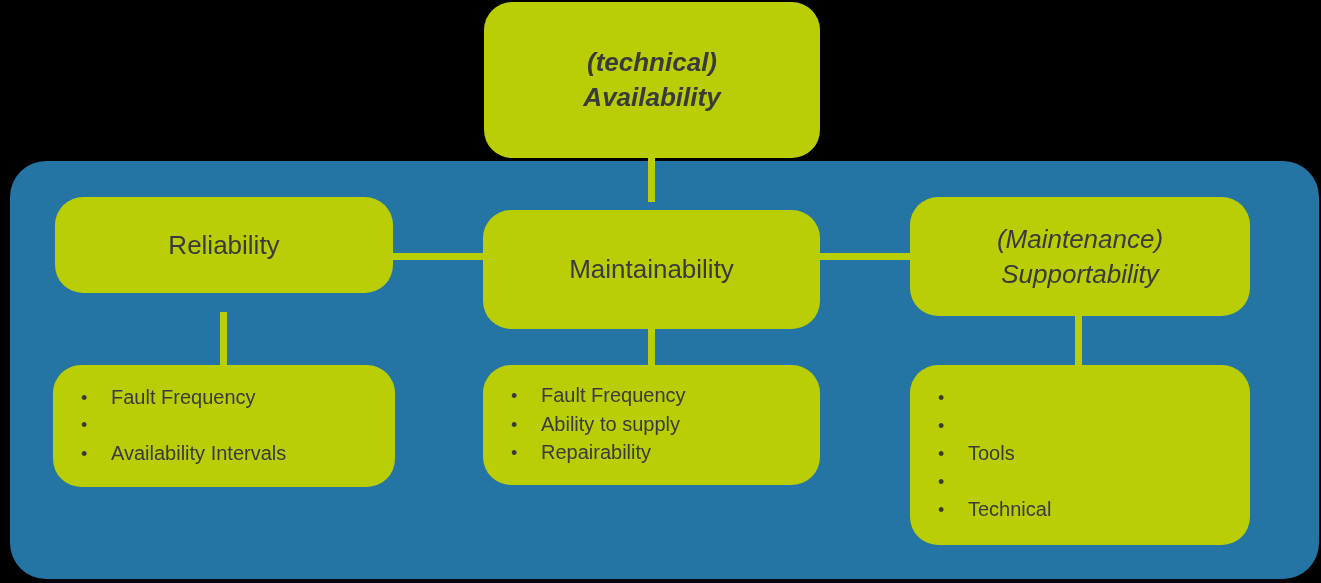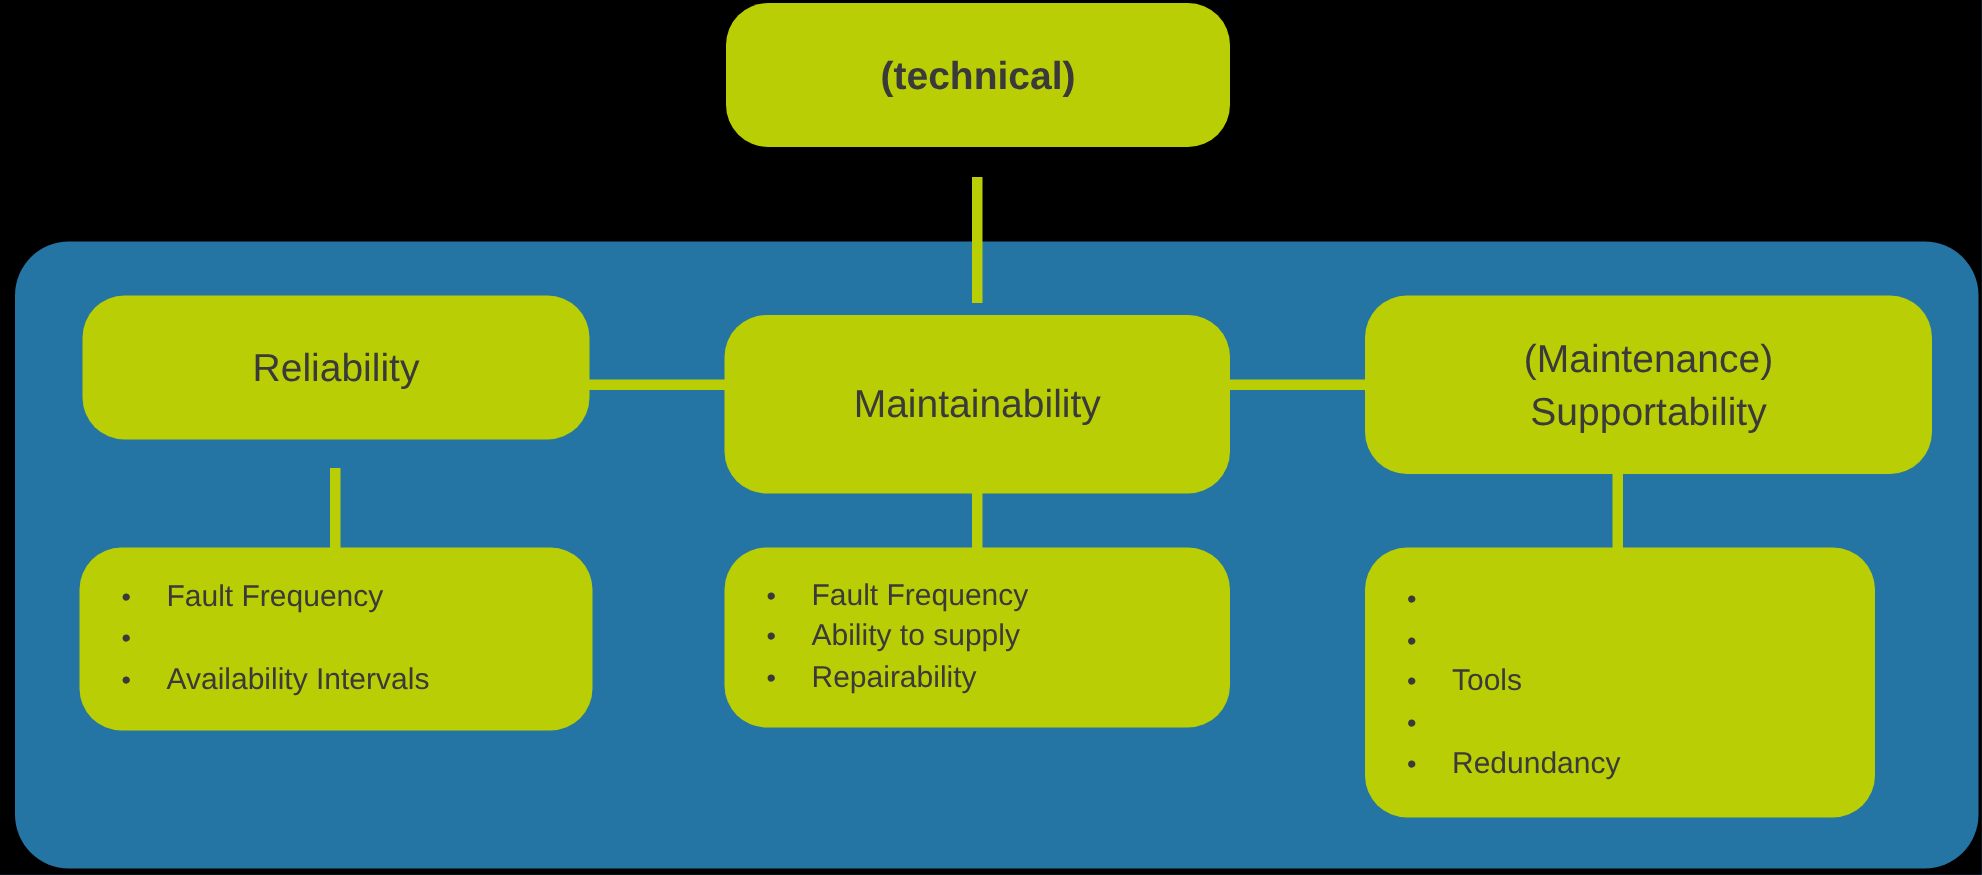--- a/index.html
+++ b/index.html
@@ -32,24 +32,24 @@
     box-sizing:border-box;
   }
   .title-line{
     font-size:26px;
     line-height:35px;
     font-weight:400;
     text-align:center;
     white-space:nowrap;
   }
   .root-box .title-line{font-weight:700;}
-  .root-box{left:484px;top:2px;width:336px;height:96px;}
+  .root-box{left:484px;top:2px;width:336px;height:156px;font-style:italic;}
   .box-reliability{left:55px;top:197px;width:338px;height:96px;}
   .box-maintainability{left:483px;top:197px;width:337px;height:119px;margin-top:13px;}
-  .box-supportability{left:910px;top:197px;width:378px;height:119px;}
+  .box-supportability{left:910px;top:197px;width:340px;height:119px;font-style:italic;}
   .bullets-reliability{left:53px;top:365px;width:342px;height:122px;}
   .bullets-maintainability{left:483px;top:365px;width:337px;height:120px;}
   .bullets-supportability{left:910px;top:365px;width:340px;height:180px;}
   .bullet-box{align-items:stretch;justify-content:center;padding:10px 18px 10px 24px;}
   .bullet-list{
     list-style:none;margin:0;padding:0;
     display:flex;flex-direction:column;
   }
   .bullet-item{
     display:flex;align-items:baseline;
@@ -82,20 +82,21 @@
 
   <div class="connector v conn-root"></div>
   <div class="connector v conn-rel-down"></div>
   <div class="connector v conn-main-down"></div>
   <div class="connector v conn-sup-down"></div>
   <div class="connector h conn-rel-main"></div>
   <div class="connector h conn-main-sup"></div>
 
   <div class="box root-box">
     <span class="title-line">(technical)</span>
+    <span class="title-line">Availability</span>
   </div>
 
   <div class="box box-reliability">
     <span class="title-line">Reliability</span>
     <span class="title-line"></span>
   </div>
 
   <div class="box box-maintainability">
     <span class="title-line">Maintainability</span>
     <span class="title-line"></span>
@@ -149,18 +150,18 @@
       </li>
       <li class="bullet-item">
         <span class="bullet-glyph">•</span>
         <span>Tools</span>
       </li>
       <li class="bullet-item">
         <span class="bullet-glyph">•</span>
       </li>
       <li class="bullet-item">
         <span class="bullet-glyph">•</span>
-        <span>Redundancy</span>
+        <span>Technical</span>
       </li>
     </ul>
   </div>
 
 </div>
 
 </body></html>

